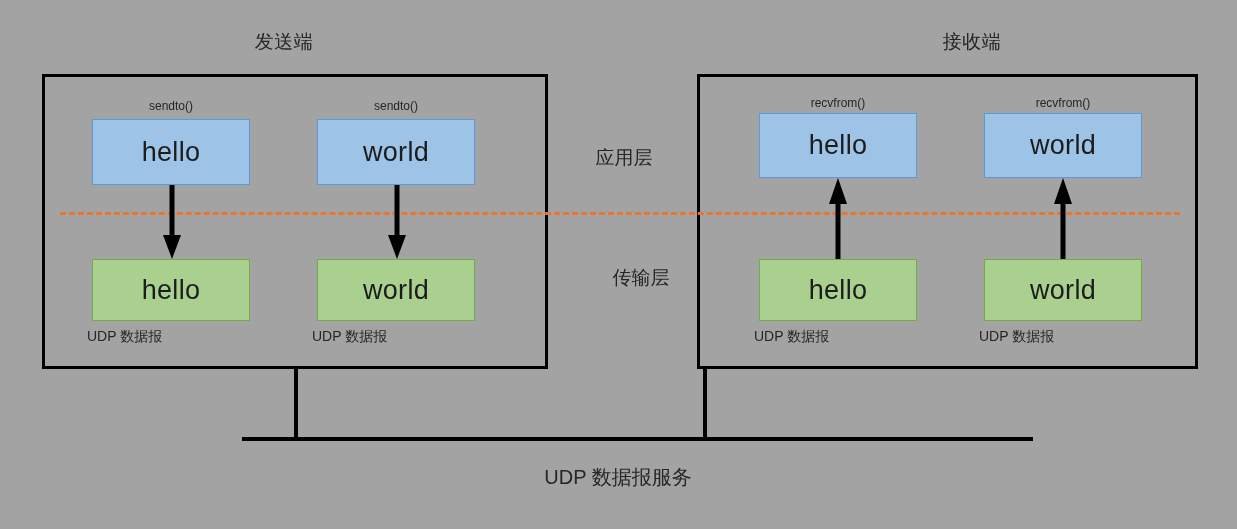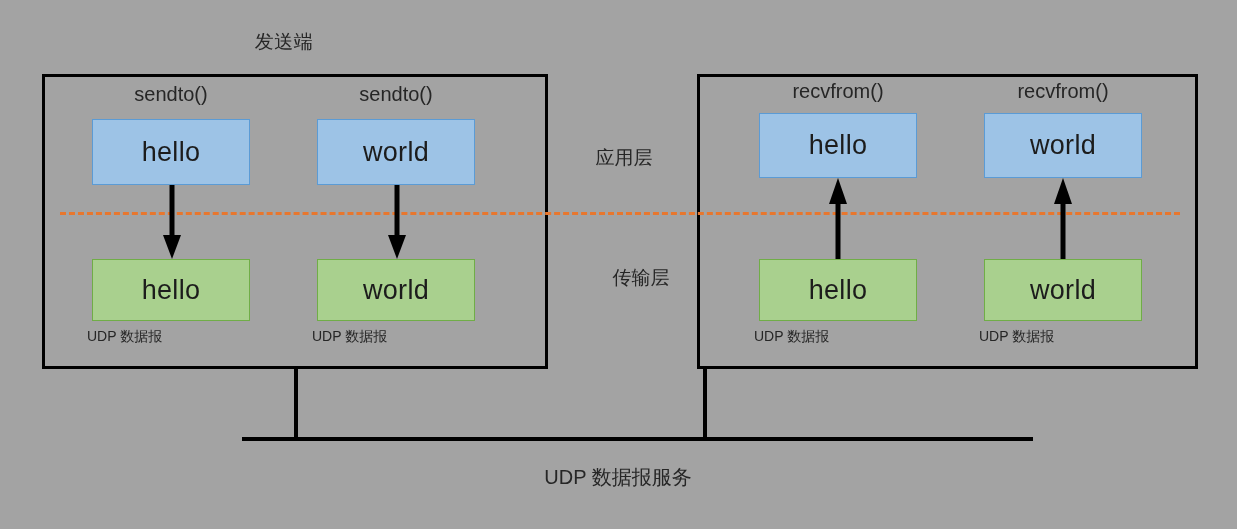--- a/index.html
+++ b/index.html
@@ -48,24 +48,25 @@
     background: #9DC3E6;
     border: 1px solid #5B9BD5;
   }
   .data-box.transport {
     background: #A9D08E;
     border: 1px solid #70AD47;
   }
 
   
   .call-label {
-    font-size: 20px;
+    font-size: 12px;
     color: #262626;
     text-align: center;
     white-space: nowrap;
+    margin-top: 16px;
   }
   .datagram-label {
     font-size: 14px;
     color: #262626;
     text-align: left;
     white-space: nowrap;
   }
 
   
   .layer-label {
@@ -94,20 +95,21 @@
   }
 
   svg.arrow { overflow: visible; display: block; }
 </style>
 </head>
 <body>
 
 <div id="canvas">
 
   <div class="abs endpoint-title" style="left:194px; top:29px; width:180px;">发送端</div>
+  <div class="abs endpoint-title" style="left:882px; top:29px; width:180px;">接收端</div>
 
   <div class="abs host-frame" style="left:42px; top:74px; width:506px; height:295px;"></div>
   <div class="abs host-frame" style="left:697px; top:74px; width:501px; height:295px;"></div>
 
   <div class="abs layer-divider" style="left:60px; top:212px; width:1120px;"></div>
 
   <div class="abs layer-label" style="left:578px; top:145px; width:92px;">应用层</div>
   <div class="abs layer-label" style="left:595px; top:265px; width:92px;">传输层</div>
 
   <div class="abs call-label" style="left:92px; top:83px; width:158px;">sendto()</div>

